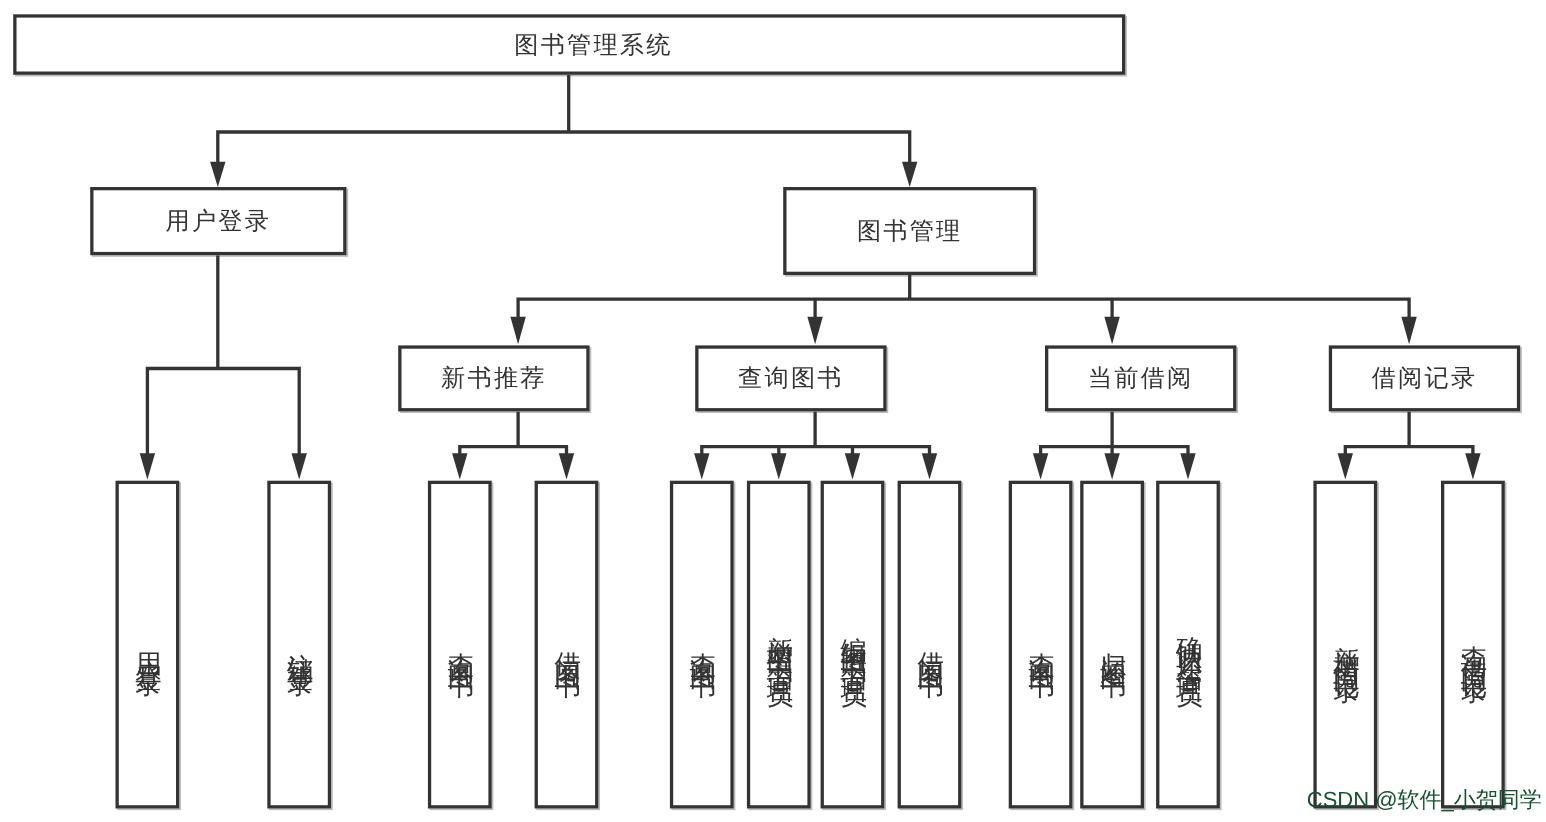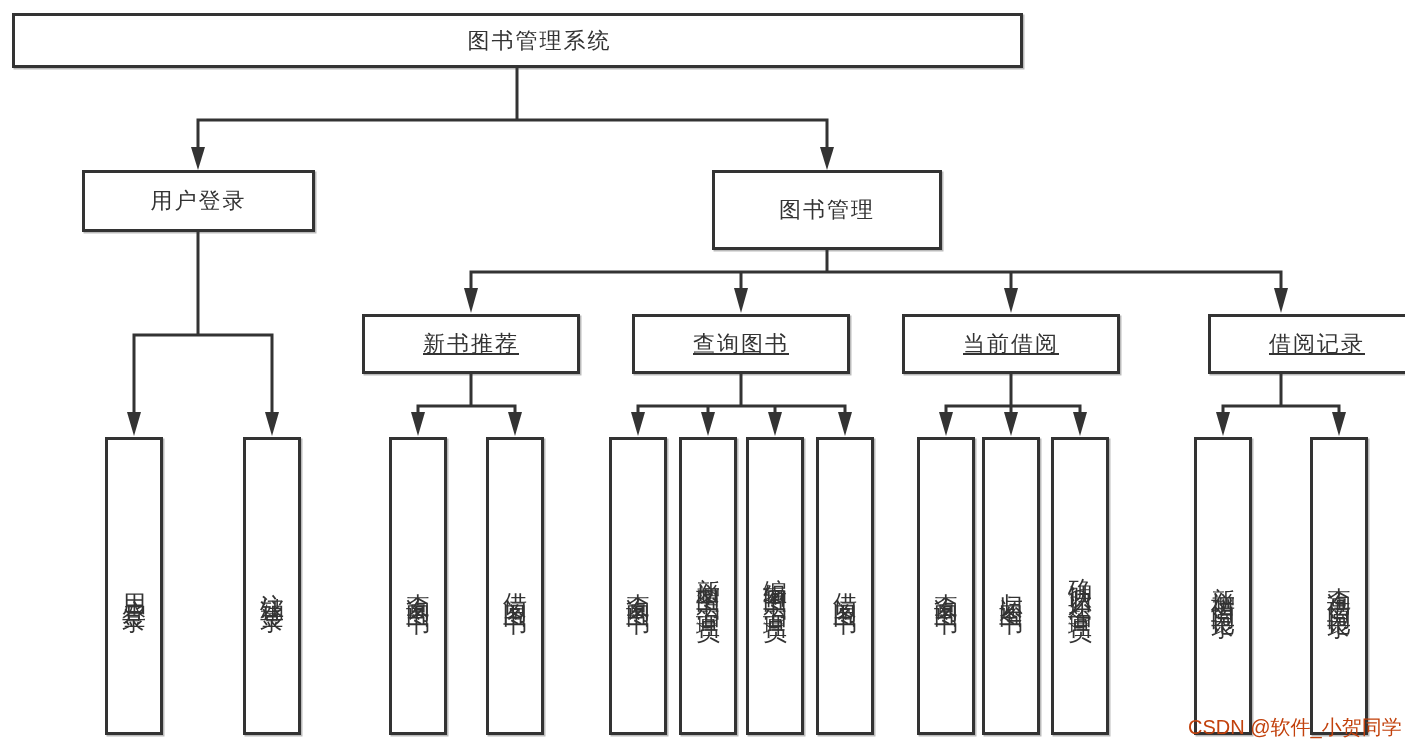--- a/index.html
+++ b/index.html
@@ -44,45 +44,45 @@
     writing-mode: vertical-rl;
     text-orientation: mixed;
     font-size: 24px;
     letter-spacing: 6px;
     line-height: 1;
     white-space: nowrap;
   }
   .root-box   { left: 12px;  top: 13px;  width: 1011px; height: 55px; padding-left: 44px; }
   .lvl2-login { left: 82px;  top: 170px; width: 233px;  height: 62px; }
   .lvl2-mgmt  { left: 712px; top: 170px; width: 230px;  height: 80px; }
-  .lvl3 { top: 314px; width: 218px; height: 60px; text-decoration: underline; }
+  .lvl3 { top: 314px; width: 174px; height: 60px; }
   .lvl3-recommend { left: 362px; }
   .lvl3-borrow    { left: 632px; }
-  .lvl3-current   { left: 902px; }
+  .lvl3-current   { left: 950px; }
   .lvl3-records   { left: 1208px; }
   .leaf { top: 437px; width: 58px; height: 298px; }
   .leaf-1  { left: 105px; }
   .leaf-2  { left: 243px; }
   .leaf-3  { left: 389px; }
   .leaf-4  { left: 486px; }
   .leaf-5  { left: 609px; }
   .leaf-6  { left: 679px; }
   .leaf-7  { left: 746px; }
   .leaf-8  { left: 816px; }
   .leaf-9  { left: 917px; }
   .leaf-10 { left: 982px; }
   .leaf-11 { left: 1051px; }
   .leaf-12 { left: 1194px; }
   .leaf-13 { left: 1310px; }
   .watermark {
     position: absolute;
     left: 1188px;
     top: 714px;
     font-size: 20px;
-    color: #c2410c;
+    color: #14532d;
     white-space: nowrap;
     z-index: 5;
   }
 </style>
 </head>
 <body>
 
 <div class="canvas">
 
   <svg class="connectors" viewBox="0 0 1405 747" aria-hidden="true">

